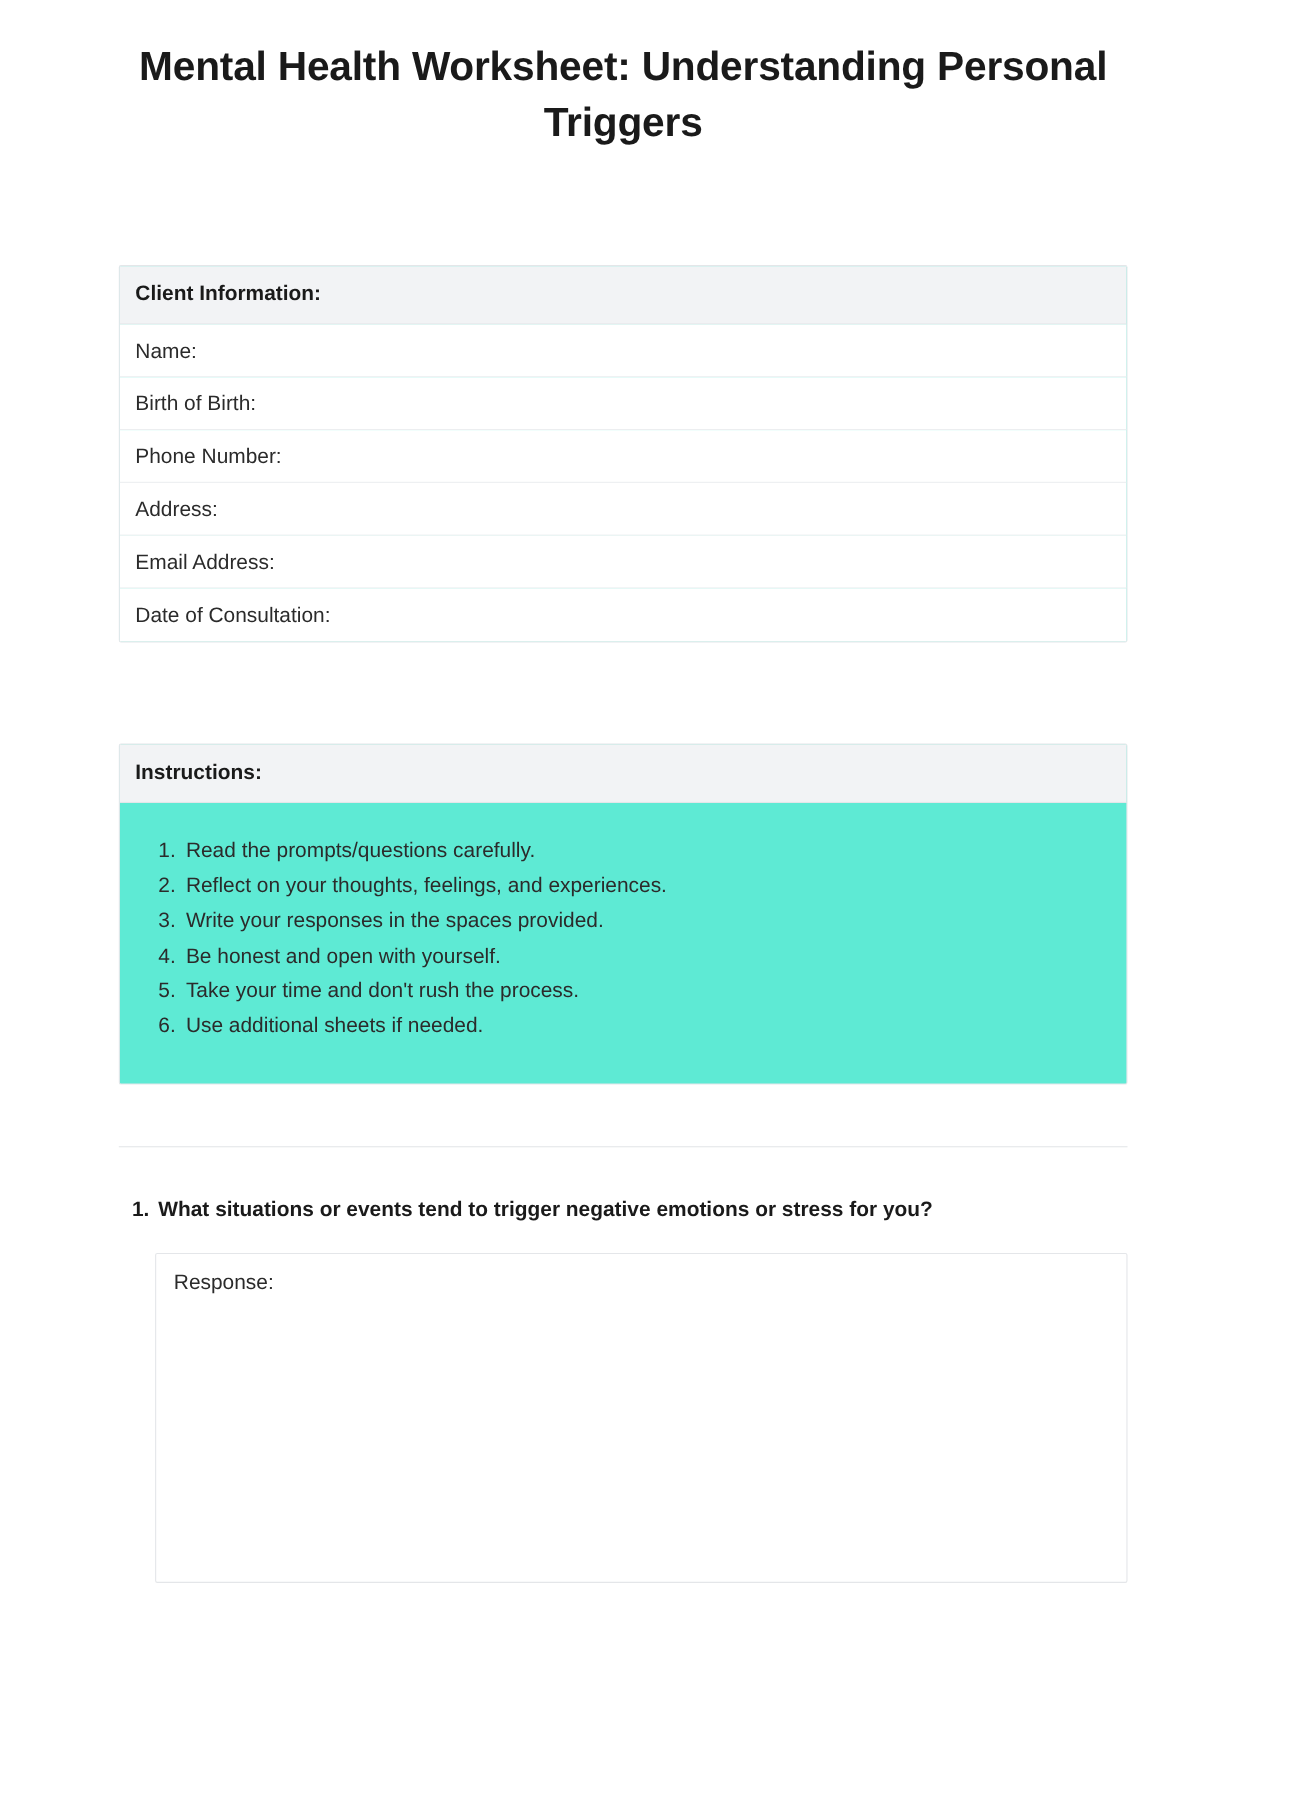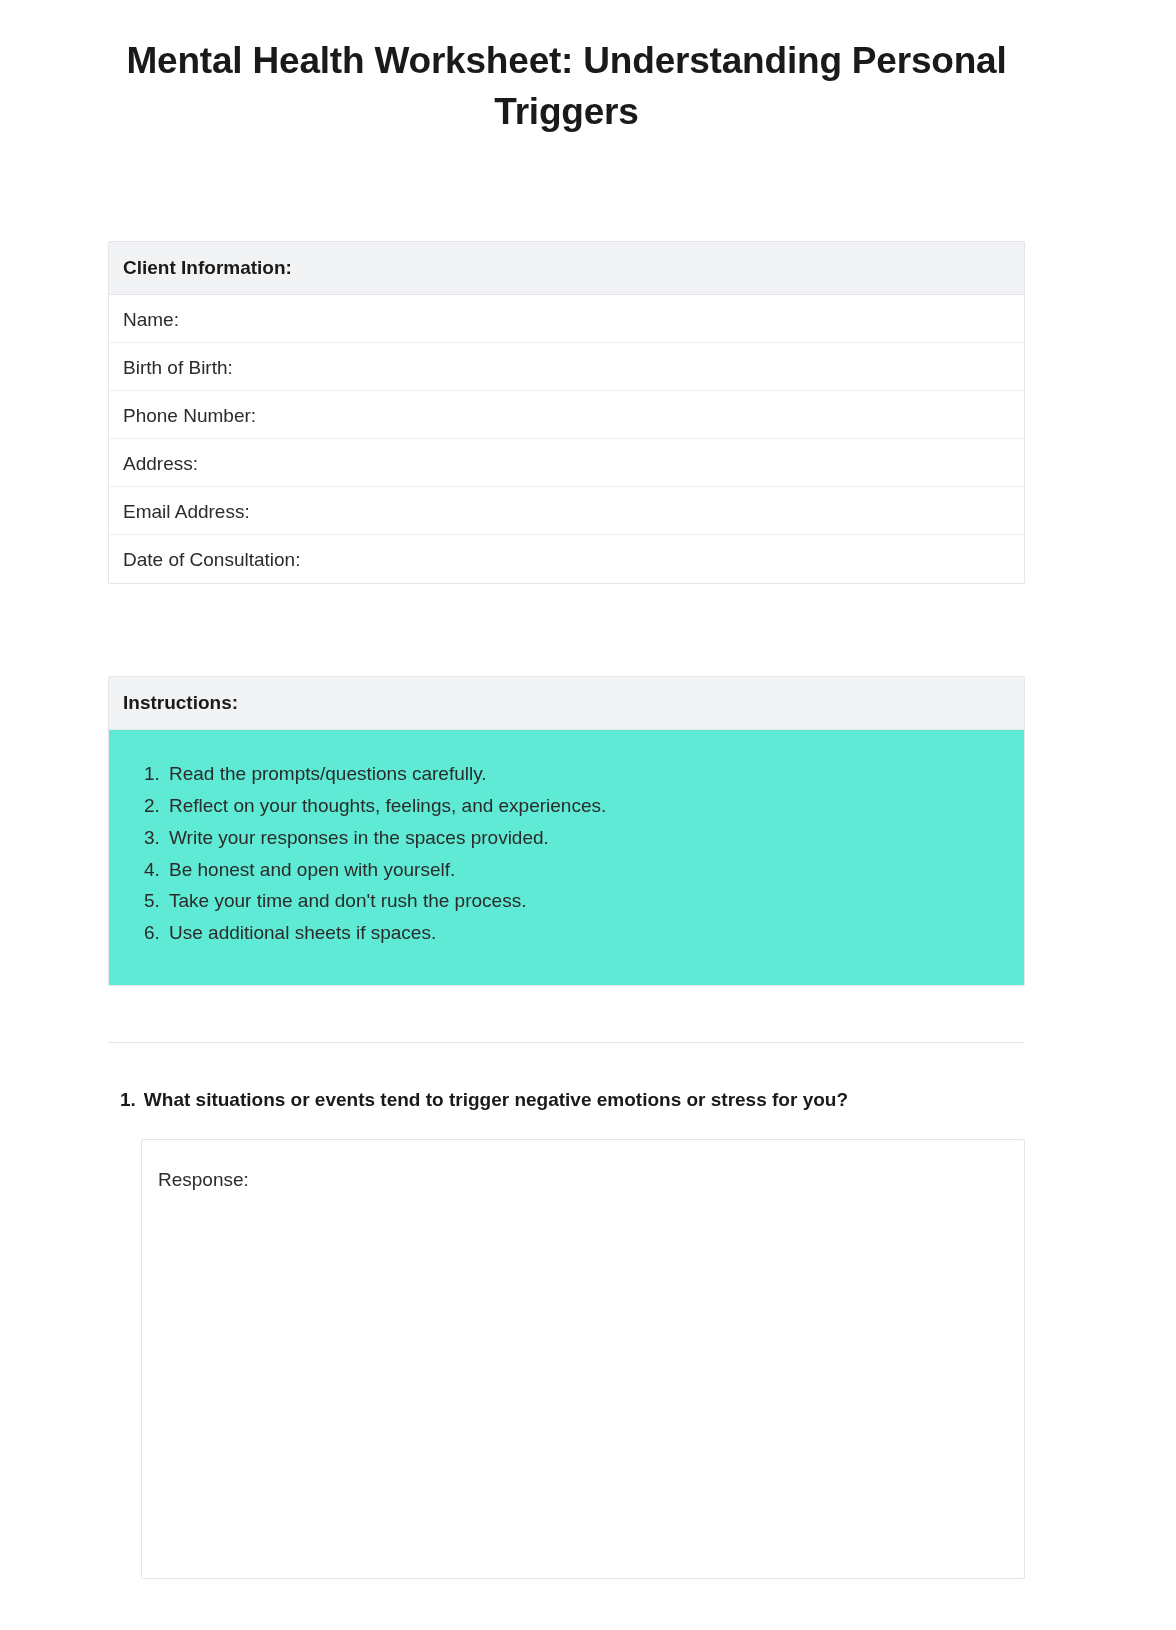--- a/index.html
+++ b/index.html
@@ -136,26 +136,26 @@
     margin-right: 8px;
   }
   .question-text {
     flex: 1 1 auto;
   }
 
   .response-box {
     margin-top: 26px;
     margin-left: 33px;
     width: 884px;
-    height: 440px;
+    height: 300px;
     border: 1px solid #e4e6e9;
     border-radius: 2px;
     background: #ffffff;
     box-sizing: border-box;
-    padding: 28px 16px;
+    padding: 15px 16px;
   }
   .response-label {
     font-size: 19px;
     line-height: 1.25;
     color: #2b2b2b;
   }
 </style>
 </head>
 <body>
 
@@ -189,21 +189,21 @@
 
     <section class="panel instructions-panel">
       <div class="panel-header">Instructions:</div>
       <div class="instructions-body">
         <ol class="instruction-list">
           <li>Read the prompts/questions carefully.</li>
           <li>Reflect on your thoughts, feelings, and experiences.</li>
           <li>Write your responses in the spaces provided.</li>
           <li>Be honest and open with yourself.</li>
           <li>Take your time and don't rush the process.</li>
-          <li>Use additional sheets if spaces.</li>
+          <li>Use additional sheets if needed.</li>
         </ol>
       </div>
     </section>
 
     <hr class="section-divider">
 
     <section class="question-block">
       <div class="question-line">
         <span class="question-number">1.</span>
         <span class="question-text">What situations or events tend to trigger negative emotions or stress for you?</span>

